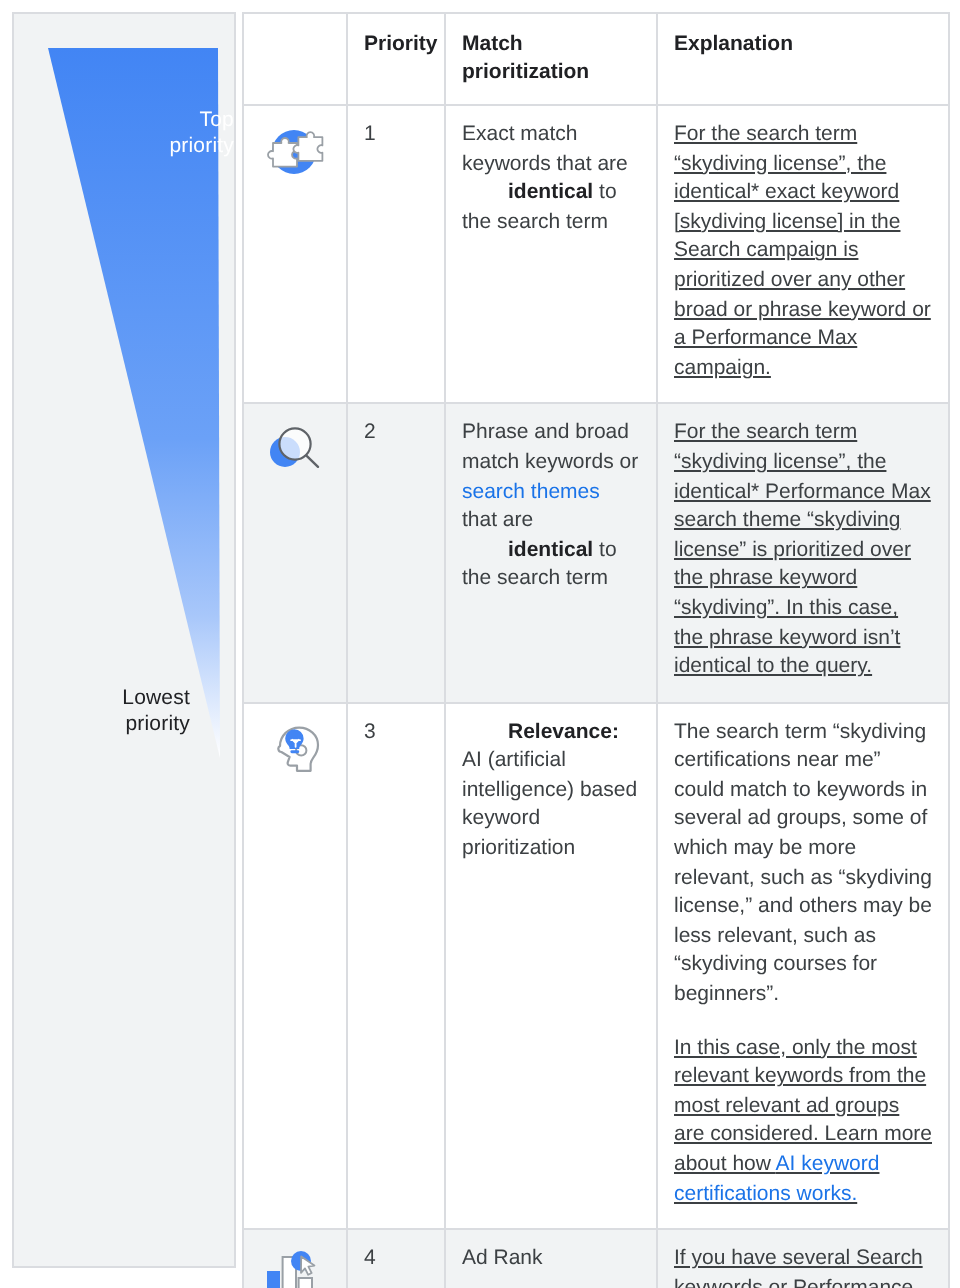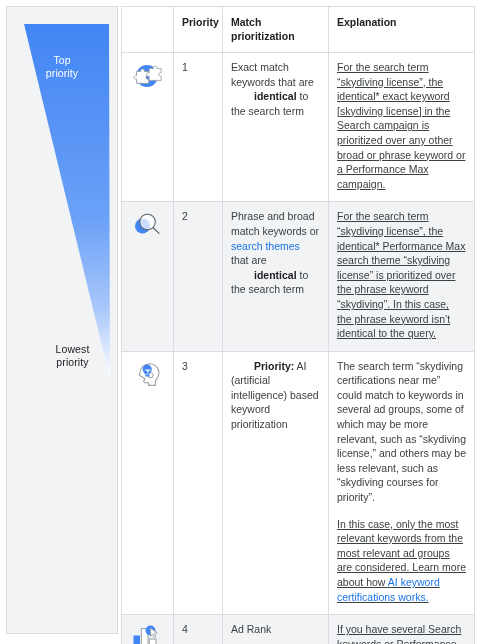--- a/index.html
+++ b/index.html
@@ -38,21 +38,21 @@
     position: absolute;
     left: 0;
     top: 0;
     width: 112px;
     height: 628px;
     display: block;
   }
   .funnel-label {
     position: absolute;
     width: 100%;
-    text-align: center;
+    text-align: right;
     font-size: 10.5px;
     line-height: 13px;
     letter-spacing: 0.1px;
   }
   .funnel-label.top {
     top: 47px;
     color: #ffffff;
   }
   .funnel-label.bottom {
     top: 336px;
@@ -205,23 +205,23 @@
         </tr>
         <tr class="row-plain">
           <td class="cell-icon"><span><svg class="icon-box" viewBox="0 0 34 32">
                 <path d="M10 14c0-5.2 4.3-9.2 9.6-9.2 5.2 0 9.4 3.8 9.4 8.7 0 3-1.2 4.9-2.5 6.6-0.9 1.2-1.2 1.9-1.2 3.2v3.1h-6.8v-2.6h-3.3c-1 0-1.6-0.8-1.3-1.7l0.9-2.6L10.7 17A1.6 1.6 0 0 1 10 14z" fill="#fff" stroke="#9aa0a6" stroke-width="1.1" stroke-linejoin="round"></path>
                 <circle cx="20.6" cy="16.2" r="2.6" fill="none" stroke="#9aa0a6" stroke-width="1"></circle>
                 <path d="M12.6 10.2a4.6 4.6 0 0 1 9.2 0c0 1.9-1.2 2.9-1.8 3.8-0.3 0.5-0.4 0.9-0.4 1.5h-4.8c0-0.6-0.1-1-0.4-1.5-0.6-0.9-1.8-1.9-1.8-3.8z" fill="#4285f4"></path>
                 <rect x="15.2" y="16.1" width="4.4" height="1.5" rx="0.7" fill="#4285f4"></rect>
                 <path d="M15.6 11.1h4.4M17.8 11.1v3.3M17.8 12.4l-1.5-1.5M17.8 12.4l1.5-1.5" stroke="#fff" stroke-width="0.9" stroke-linecap="round" fill="none"></path>
               </svg></span></td>
           <td class="cell-pri">3</td>
-          <td><b>Priority:</b> AI (artificial intelligence) based keyword prioritization</td>
-          <td>
-            <p>The search term “skydiving certifications near me” could match to keywords in several ad groups, some of which may be more relevant, such as “skydiving license,” and others may be less relevant, such as “skydiving courses for priority”.</p>
+          <td><b>Relevance:</b> AI (artificial intelligence) based keyword prioritization</td>
+          <td>
+            <p>The search term “skydiving certifications near me” could match to keywords in several ad groups, some of which may be more relevant, such as “skydiving license,” and others may be less relevant, such as “skydiving courses for beginners”.</p>
             <p>In this case, only the most relevant keywords from the most relevant ad groups are considered. Learn more about how <a class="link" href="#">AI keyword certifications works.</a></p>
           </td>
         </tr>
         <tr class="row-alt">
           <td class="cell-icon"><span><svg class="icon-box" viewBox="0 0 34 32">
                 <rect x="3.5" y="13.5" width="6.5" height="12.5" fill="#4285f4"></rect>
                 <rect x="11.3" y="6.5" width="6.7" height="19.5" fill="#fff" stroke="#9aa0a6" stroke-width="1"></rect>
                 <rect x="19.3" y="17" width="6.7" height="9" fill="#fff" stroke="#9aa0a6" stroke-width="1"></rect>
                 <circle cx="20.5" cy="8.5" r="5" fill="#4285f4"></circle>
                 <path d="M20.6 6.2l6.6 4.6-3 0.5 1.6 3.2-1.7 0.9-1.6-3.2-2 2.2z" fill="#fff" stroke="#9aa0a6" stroke-width="0.9" stroke-linejoin="round"></path>

